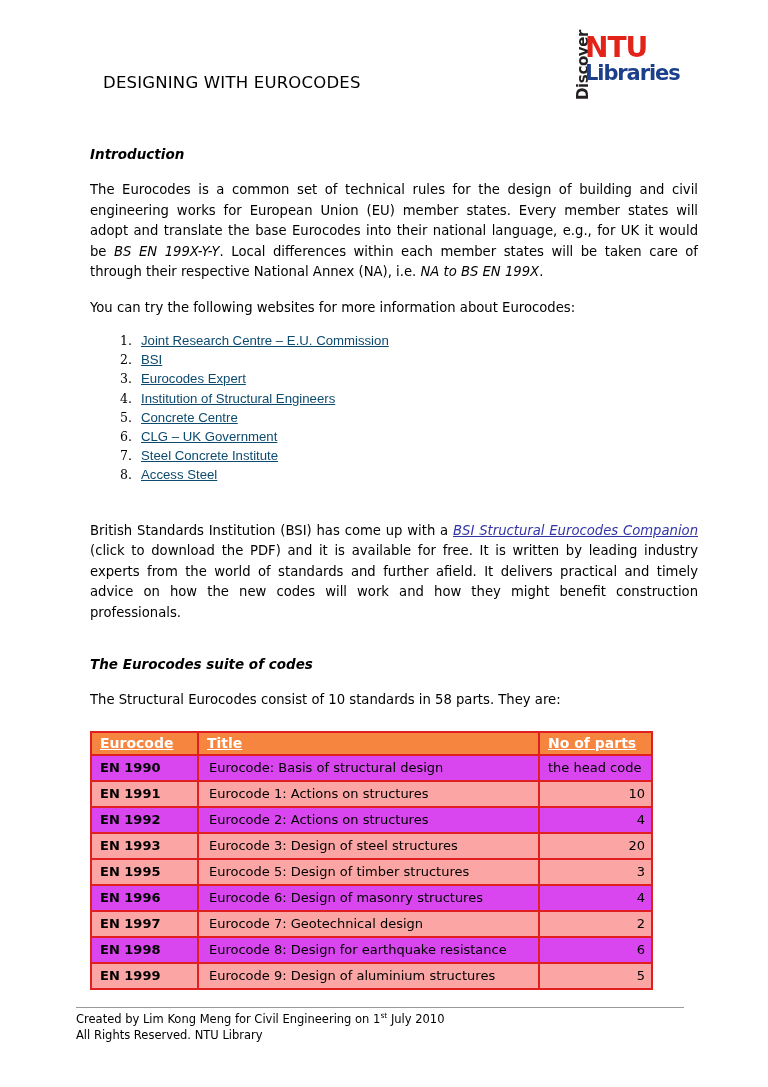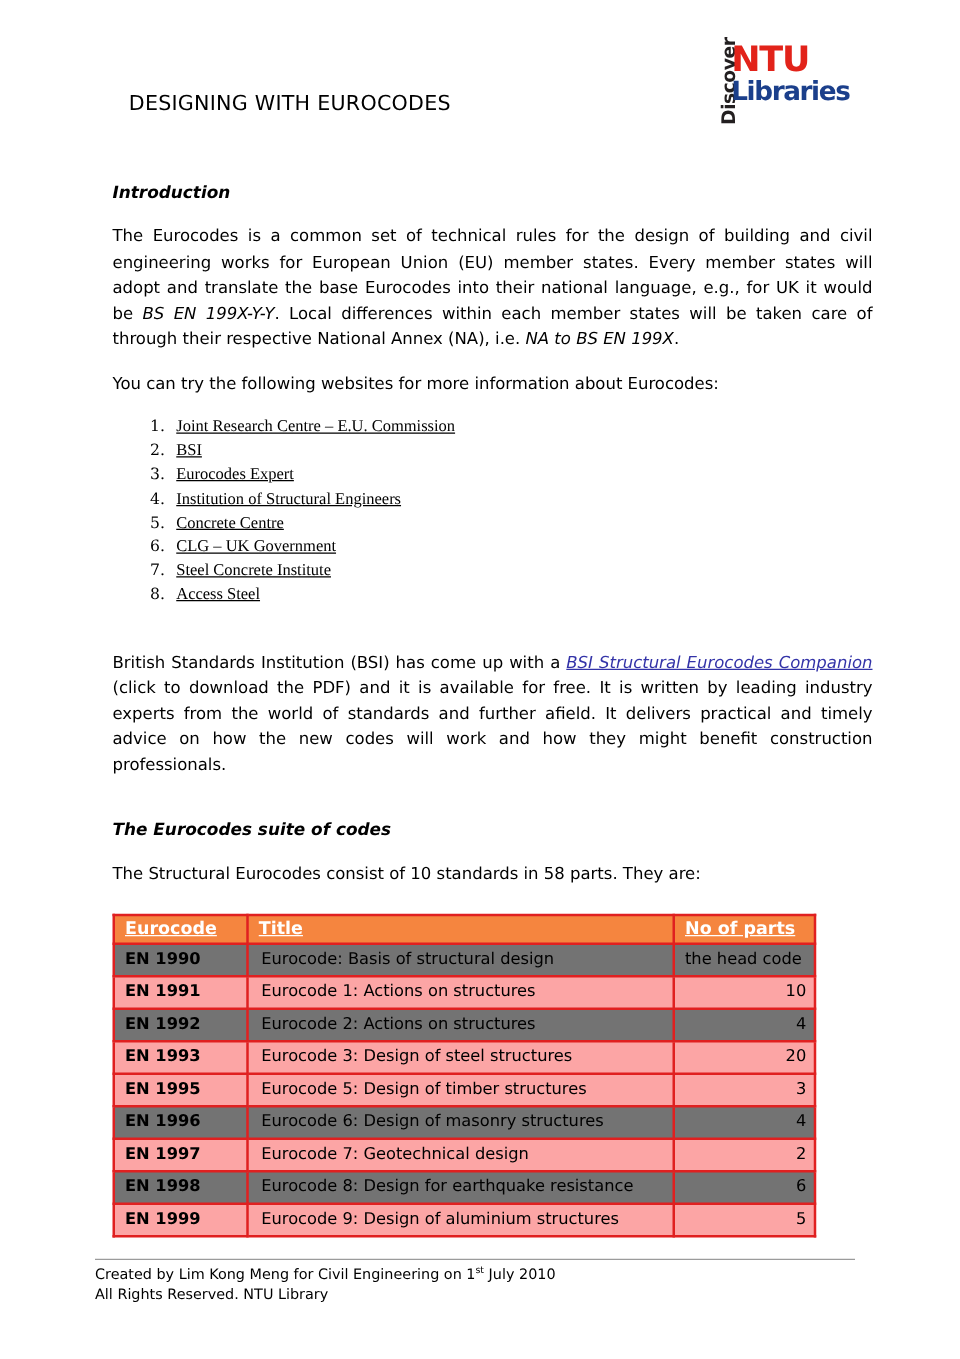--- a/index.html
+++ b/index.html
@@ -131,23 +131,23 @@
     margin: 0;
     padding-left: 46px;
     font-family: "DejaVu Serif", serif;
     font-size: 12.5px;
     line-height: 19.2px;
   }
   ol.link-list li {
     padding-left: 5px;
   }
   ol.link-list li span.lnk {
-    font-family: Liberation Serif, serif;
+    font-family: Liberation Sans, sans-serif;
     font-size: 13.2px;
-    color: #000000;
+    color: #0c4a6e;
     text-decoration: underline;
     margin-top: 14px;
   }
 
   
   table.euro-table {
     border-collapse: collapse;
     width: 561px;
     font-family: "DejaVu Sans", sans-serif;
     font-size: 13px;
@@ -190,21 +190,21 @@
     padding-left: 10px;
   }
   table.euro-table td.parts {
     text-align: right;
     padding-left: 6px;
   }
   table.euro-table td.parts-left {
     text-align: left;
     padding-left: 8px;
   }
-  tr.shade td { background: #737373; }
+  tr.shade td { background: #d946ef; }
   tr.plain td { background: #fca5a5; }
 
   
   .footer {
     position: absolute;
     left: 76px;
     top: 1007px;
     width: 608px;
   }
   .footer hr {

